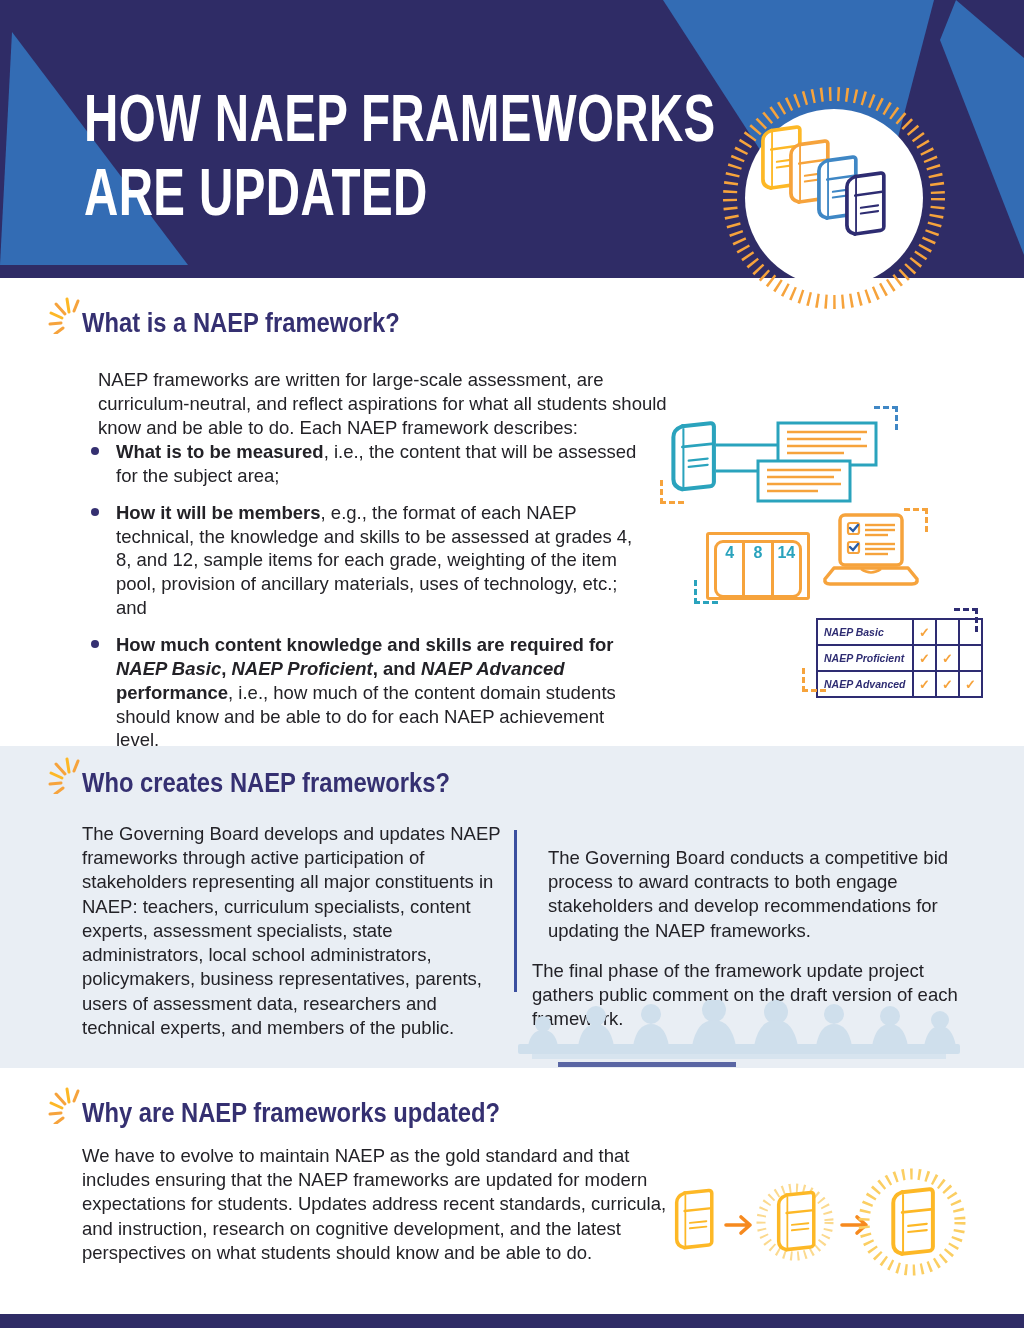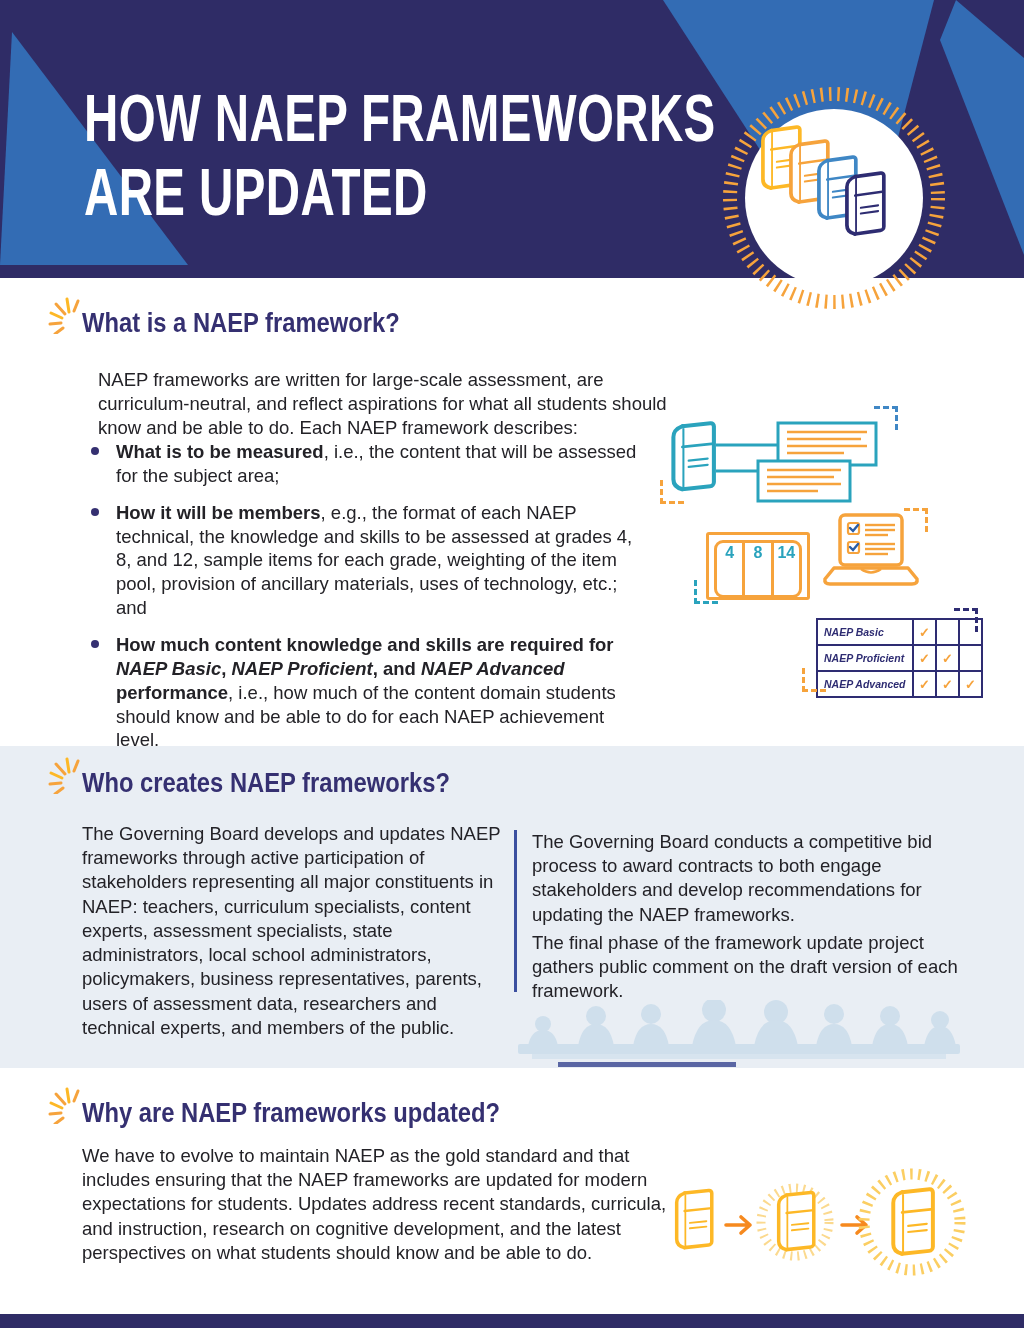--- a/index.html
+++ b/index.html
@@ -211,21 +211,21 @@
     <svg class="sparkle" style="left:48px;top:756px" viewBox="0 0 38 38">
         <use href="#sparkle-g" xlink:href="#sparkle-g"></use>
       </svg>
     <h2 class="h2" style="left:82px;top:768px;margin:0">Who creates NAEP frameworks?</h2>
 
     <p class="body-text" style="left:82px;top:822px;width:428px;margin:0">The Governing Board develops and updates NAEP frameworks through active participation of stakeholders representing all major constituents in NAEP: teachers, curriculum specialists, content experts, assessment specialists, state administrators, local school administrators, policymakers, business representatives, parents, users of assessment data, researchers and technical experts, and members of the public.</p>
 
     <div class="divider"></div>
 
     <div class="body-text" style="left:532px;top:830px;width:440px">
-      <p style="margin:0">The Governing Board conducts a competitive bid process to award contracts to both engage stakeholders and develop recommendations for updating the NAEP frameworks.</p>
+      <p style="margin:16px">The Governing Board conducts a competitive bid process to award contracts to both engage stakeholders and develop recommendations for updating the NAEP frameworks.</p>
       <p style="margin:4px 0 0 0">The final phase of the framework update project gathers public comment on the draft version of each framework.</p>
     </div>
 
     <svg class="silhouettes" width="442" height="68" viewBox="0 0 442 68">
       <g fill="#cfdfec">
         <circle cx="25" cy="24" r="8"></circle>
           <path d="M10,46 q3,-16 15,-16 q12,0 15,16 z"></path>
         <circle cx="78" cy="16" r="10"></circle>
           <path d="M60,46 q4,-22 18,-22 q14,0 18,22 z"></path>
         <circle cx="133" cy="14" r="10"></circle>

